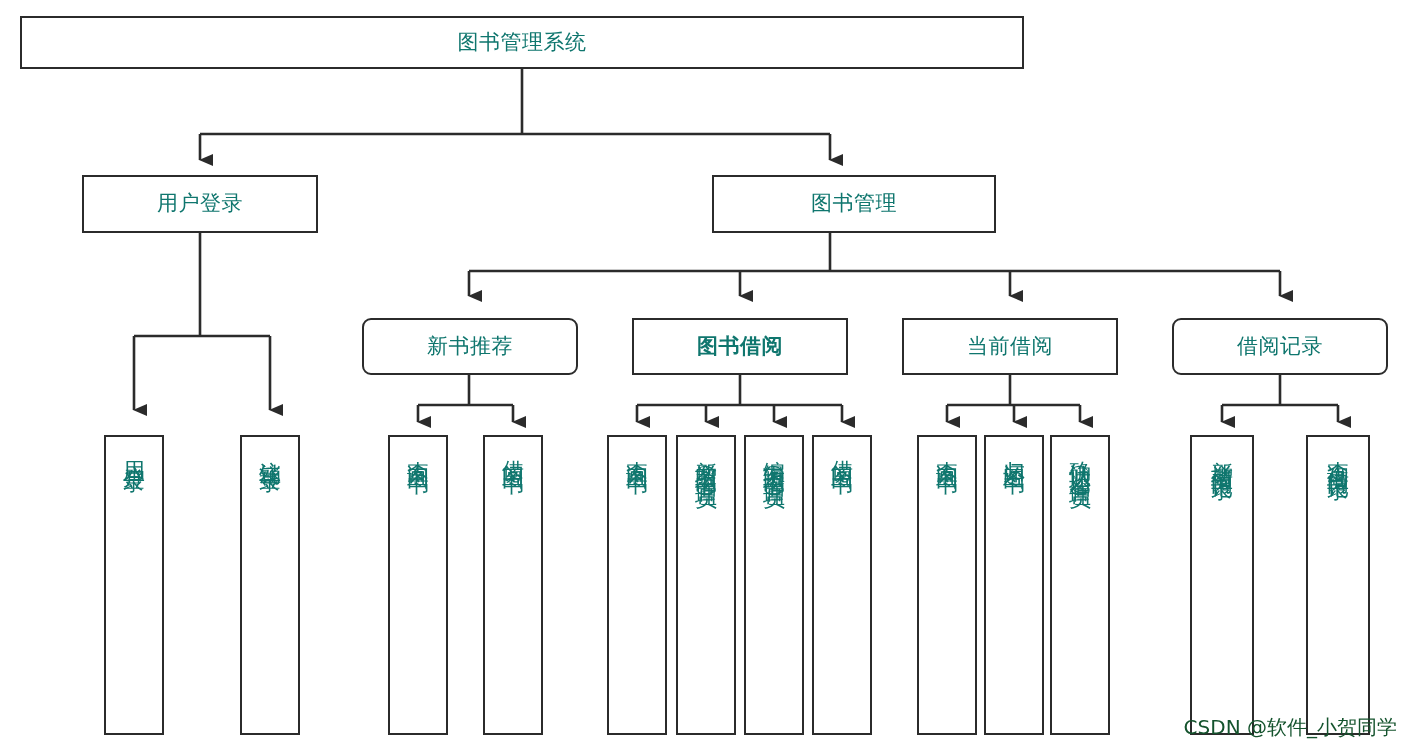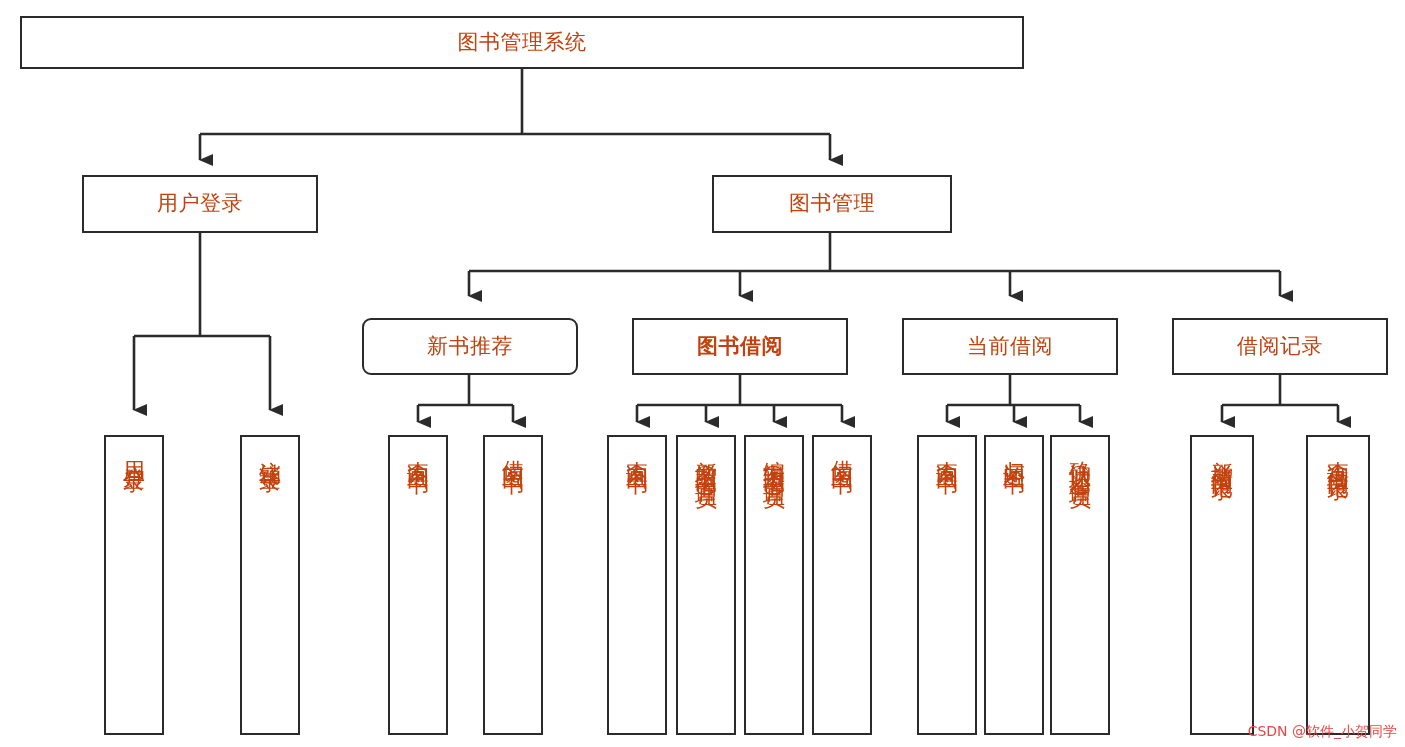--- a/index.html
+++ b/index.html
@@ -27,21 +27,21 @@
     height: 747px;
   }
   .node {
     position: absolute;
     box-sizing: border-box;
     background: #ffffff;
     border: 2px solid #2b2b2b;
     display: flex;
     align-items: center;
     justify-content: center;
-    color: #c2410c;
+    color: #0f766e;
     z-index: 3;
   }
   .node .label {
     display: block;
     text-align: center;
     line-height: 1.22;
     letter-spacing: 0.5px;
   }
   
   .node.horiz .label {
@@ -60,22 +60,22 @@
     font-size: 22px;
     line-height: 1.0;
     letter-spacing: 4px;
     white-space: nowrap;
     text-align: left;
   }
   .watermark {
     position: absolute;
     right: 8px;
     bottom: 6px;
-    font-size: 14px;
-    color: #ef4444;
+    font-size: 20px;
+    color: #14532d;
     white-space: nowrap;
     z-index: 6;
     pointer-events: none;
   }
 </style>
 </head>
 <body>
 
 <div id="canvas">
 
@@ -129,34 +129,34 @@
     </g>
   </svg>
 
   <div class="node horiz" style="left:20px; top:16px; width:1004px; height:53px;">
     <span class="label">图书管理系统</span>
   </div>
 
   <div class="node horiz" style="left:82px; top:175px; width:236px; height:58px;">
     <span class="label">用户登录</span>
   </div>
-  <div class="node horiz" style="left:712px; top:175px; width:240px; height:58px;">
+  <div class="node horiz" style="left:712px; top:175px; width:284px; height:58px;">
     <span class="label">图书管理</span>
   </div>
 
   <div class="node horiz" style="left:362px; top:318px; width:216px; height:57px;border-radius:9px;">
     <span class="label">新书推荐</span>
   </div>
   <div class="node horiz" style="left:632px; top:318px; width:216px; height:57px;font-weight:bold;">
     <span class="label">图书借阅</span>
   </div>
   <div class="node horiz" style="left:902px; top:318px; width:216px; height:57px;">
     <span class="label">当前借阅</span>
   </div>
-  <div class="node horiz" style="left:1172px; top:318px; width:216px; height:57px;">
+  <div class="node horiz" style="left:1172px; top:318px; width:216px; height:57px;border-radius:9px;">
     <span class="label">借阅记录</span>
   </div>
 
   <div class="node vert" style="left:104px; top:435px; width:60px; height:300px;">
     <span class="label">用户登录</span>
   </div>
   <div class="node vert" style="left:240px; top:435px; width:60px; height:300px;">
     <span class="label">注销登录</span>
   </div>
 

